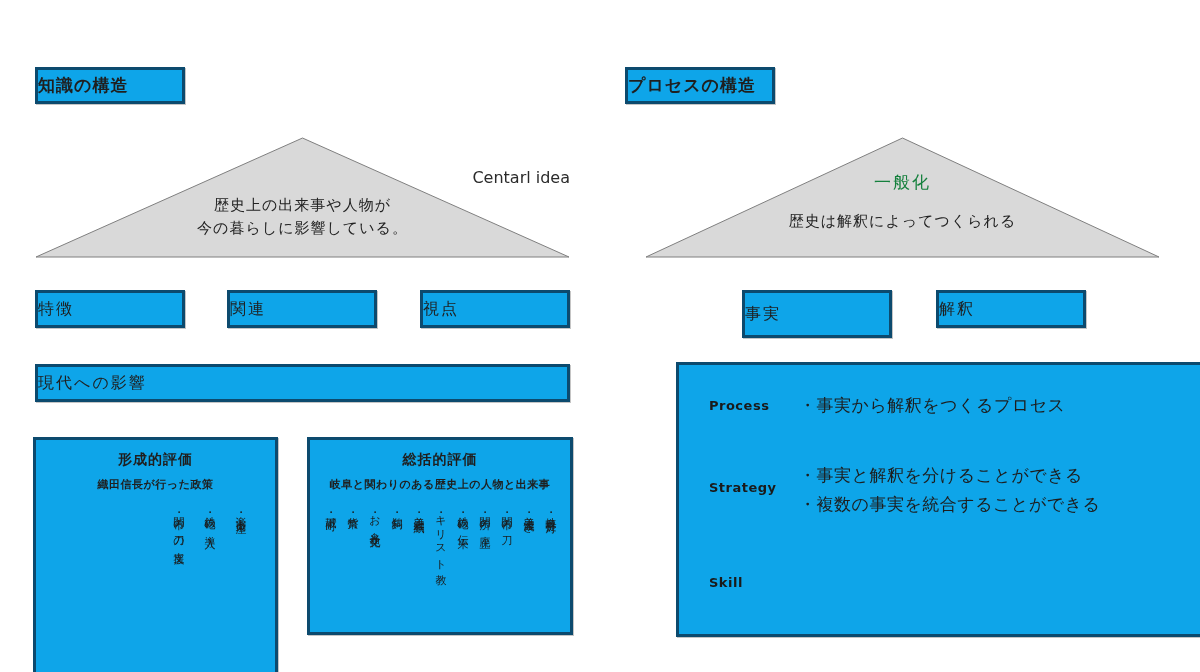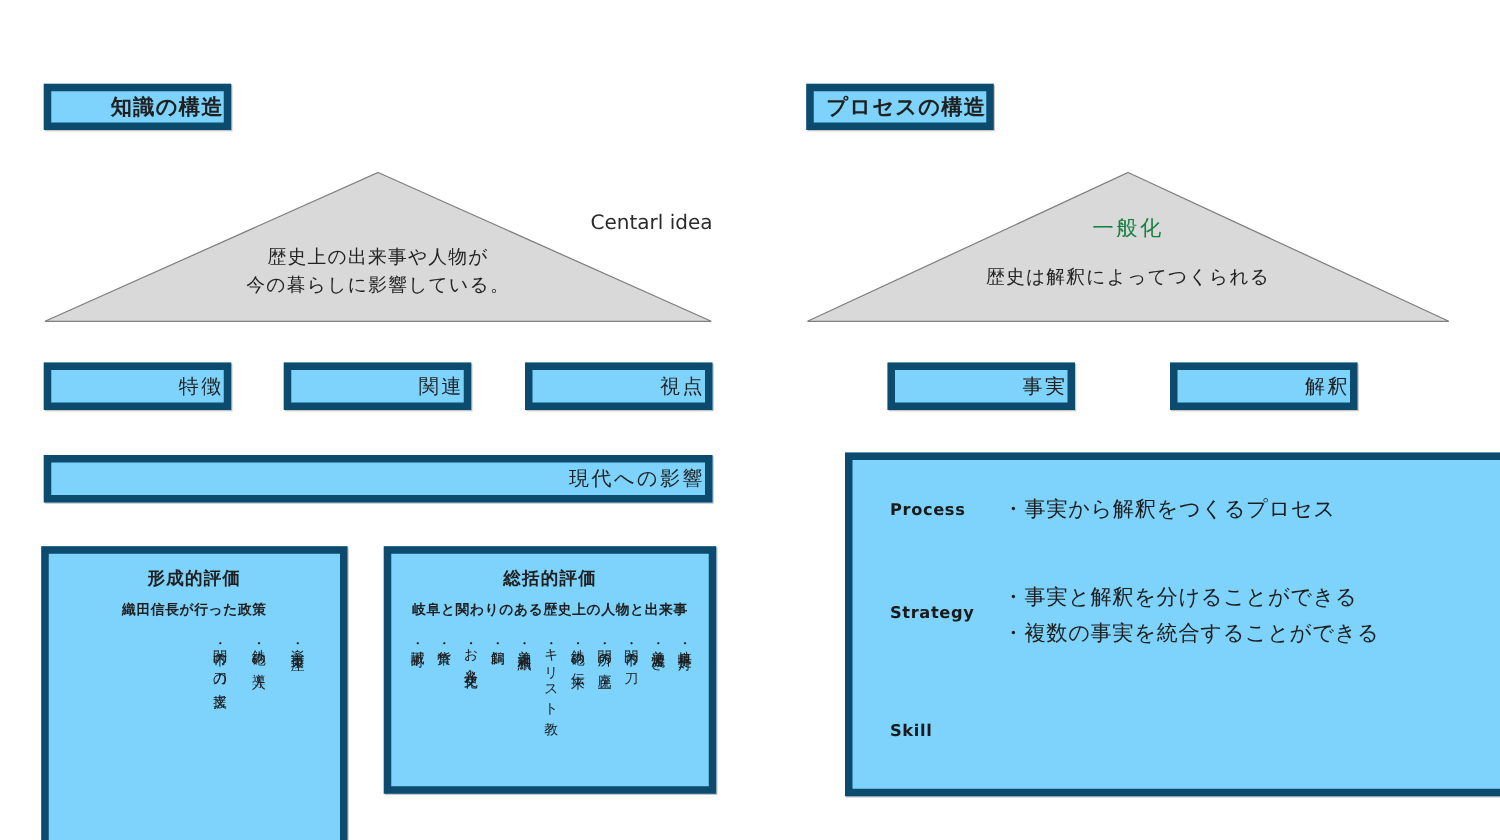--- a/index.html
+++ b/index.html
@@ -1,23 +1,23 @@
 <!DOCTYPE html>
 <html lang="ja"><head>
 <meta charset="utf-8">
 <style>
   html,body{margin:0;padding:0;background:#ffffff;}
   #canvas{
     position:relative;width:1200px;height:672px;background:#ffffff;overflow:hidden;
     font-family:"DejaVu Sans","Liberation Sans",sans-serif;color:#1f1f1f;
   }
   .gbox{
-    position:absolute;background:#7dd3fc;border:6px solid #0c4a6e;
+    position:absolute;background:#0ea5e9;border:3px solid #0c4a6e;
     box-shadow:1px 1px 0 rgba(90,90,90,.35);
-    display:flex;align-items:center;justify-content:flex-end;box-sizing:border-box;
+    display:flex;align-items:center;justify-content:flex-start;box-sizing:border-box;
   }
   .title-box{font-size:17px;font-weight:bold;letter-spacing:1px;}
   .row-box{font-size:16px;letter-spacing:2px;}
   .tri-svg{position:absolute;}
   .tri-text{position:absolute;text-align:center;color:#222;}
   .tri-heading-en{font-size:16px;color:#2b2b2b;margin-bottom:7px;text-align:right;}
   .tri-heading-jp{font-size:17px;color:#15803d;margin-bottom:16px;letter-spacing:2px;font-family:Liberation Serif, serif;}
   .tri-line{font-size:15px;line-height:23px;letter-spacing:1px;}
   .eval-box{display:block;}
   .eval-title{font-size:14px;font-weight:bold;text-align:center;margin-top:11px;letter-spacing:1px;}
@@ -96,33 +96,33 @@
         <span class="vitem">・鵜飼</span>
         <span class="vitem">・お弁当文化</span>
         <span class="vitem">・貨幣</span>
         <span class="vitem">・城下町</span>
       </div>
     </div>
   </div>
 
   <div>
 
-    <div class="gbox title-box" style="left:625px;top:67px;width:150px;height:37px;margin-left:20px;">
+    <div class="gbox title-box" style="left:625px;top:67px;width:150px;height:37px;">
       <span>プロセスの構造</span>
     </div>
 
     <svg class="tri-svg" style="left:645px;top:137px;" width="515" height="121" viewBox="0 0 515 121">
       <polygon points="257.5,1 514,120 1,120" fill="#d9d9d9" stroke="#7f7f7f" stroke-width="1"></polygon>
     </svg>
     <div class="tri-text" style="left:645px;top:171px;width:515px;">
       <div class="tri-heading-jp">一般化</div>
       <div class="tri-line">歴史は解釈によってつくられる</div>
     </div>
 
-    <div class="gbox row-box" style="left:710px;top:290px;width:150px;height:38px;">
+    <div class="gbox row-box" style="left:742px;top:290px;width:150px;height:48px;">
       <span>事実</span>
     </div>
     <div class="gbox row-box" style="left:936px;top:290px;width:150px;height:38px;">
       <span>解釈</span>
     </div>
 
     <div class="gbox detail-box" style="left:628px;top:362px;width:540px;height:275px;margin-left:48px;">
 
       <div class="detail-label" style="top:33px;">Process</div>
       <div class="detail-bullets" style="top:26px;">

